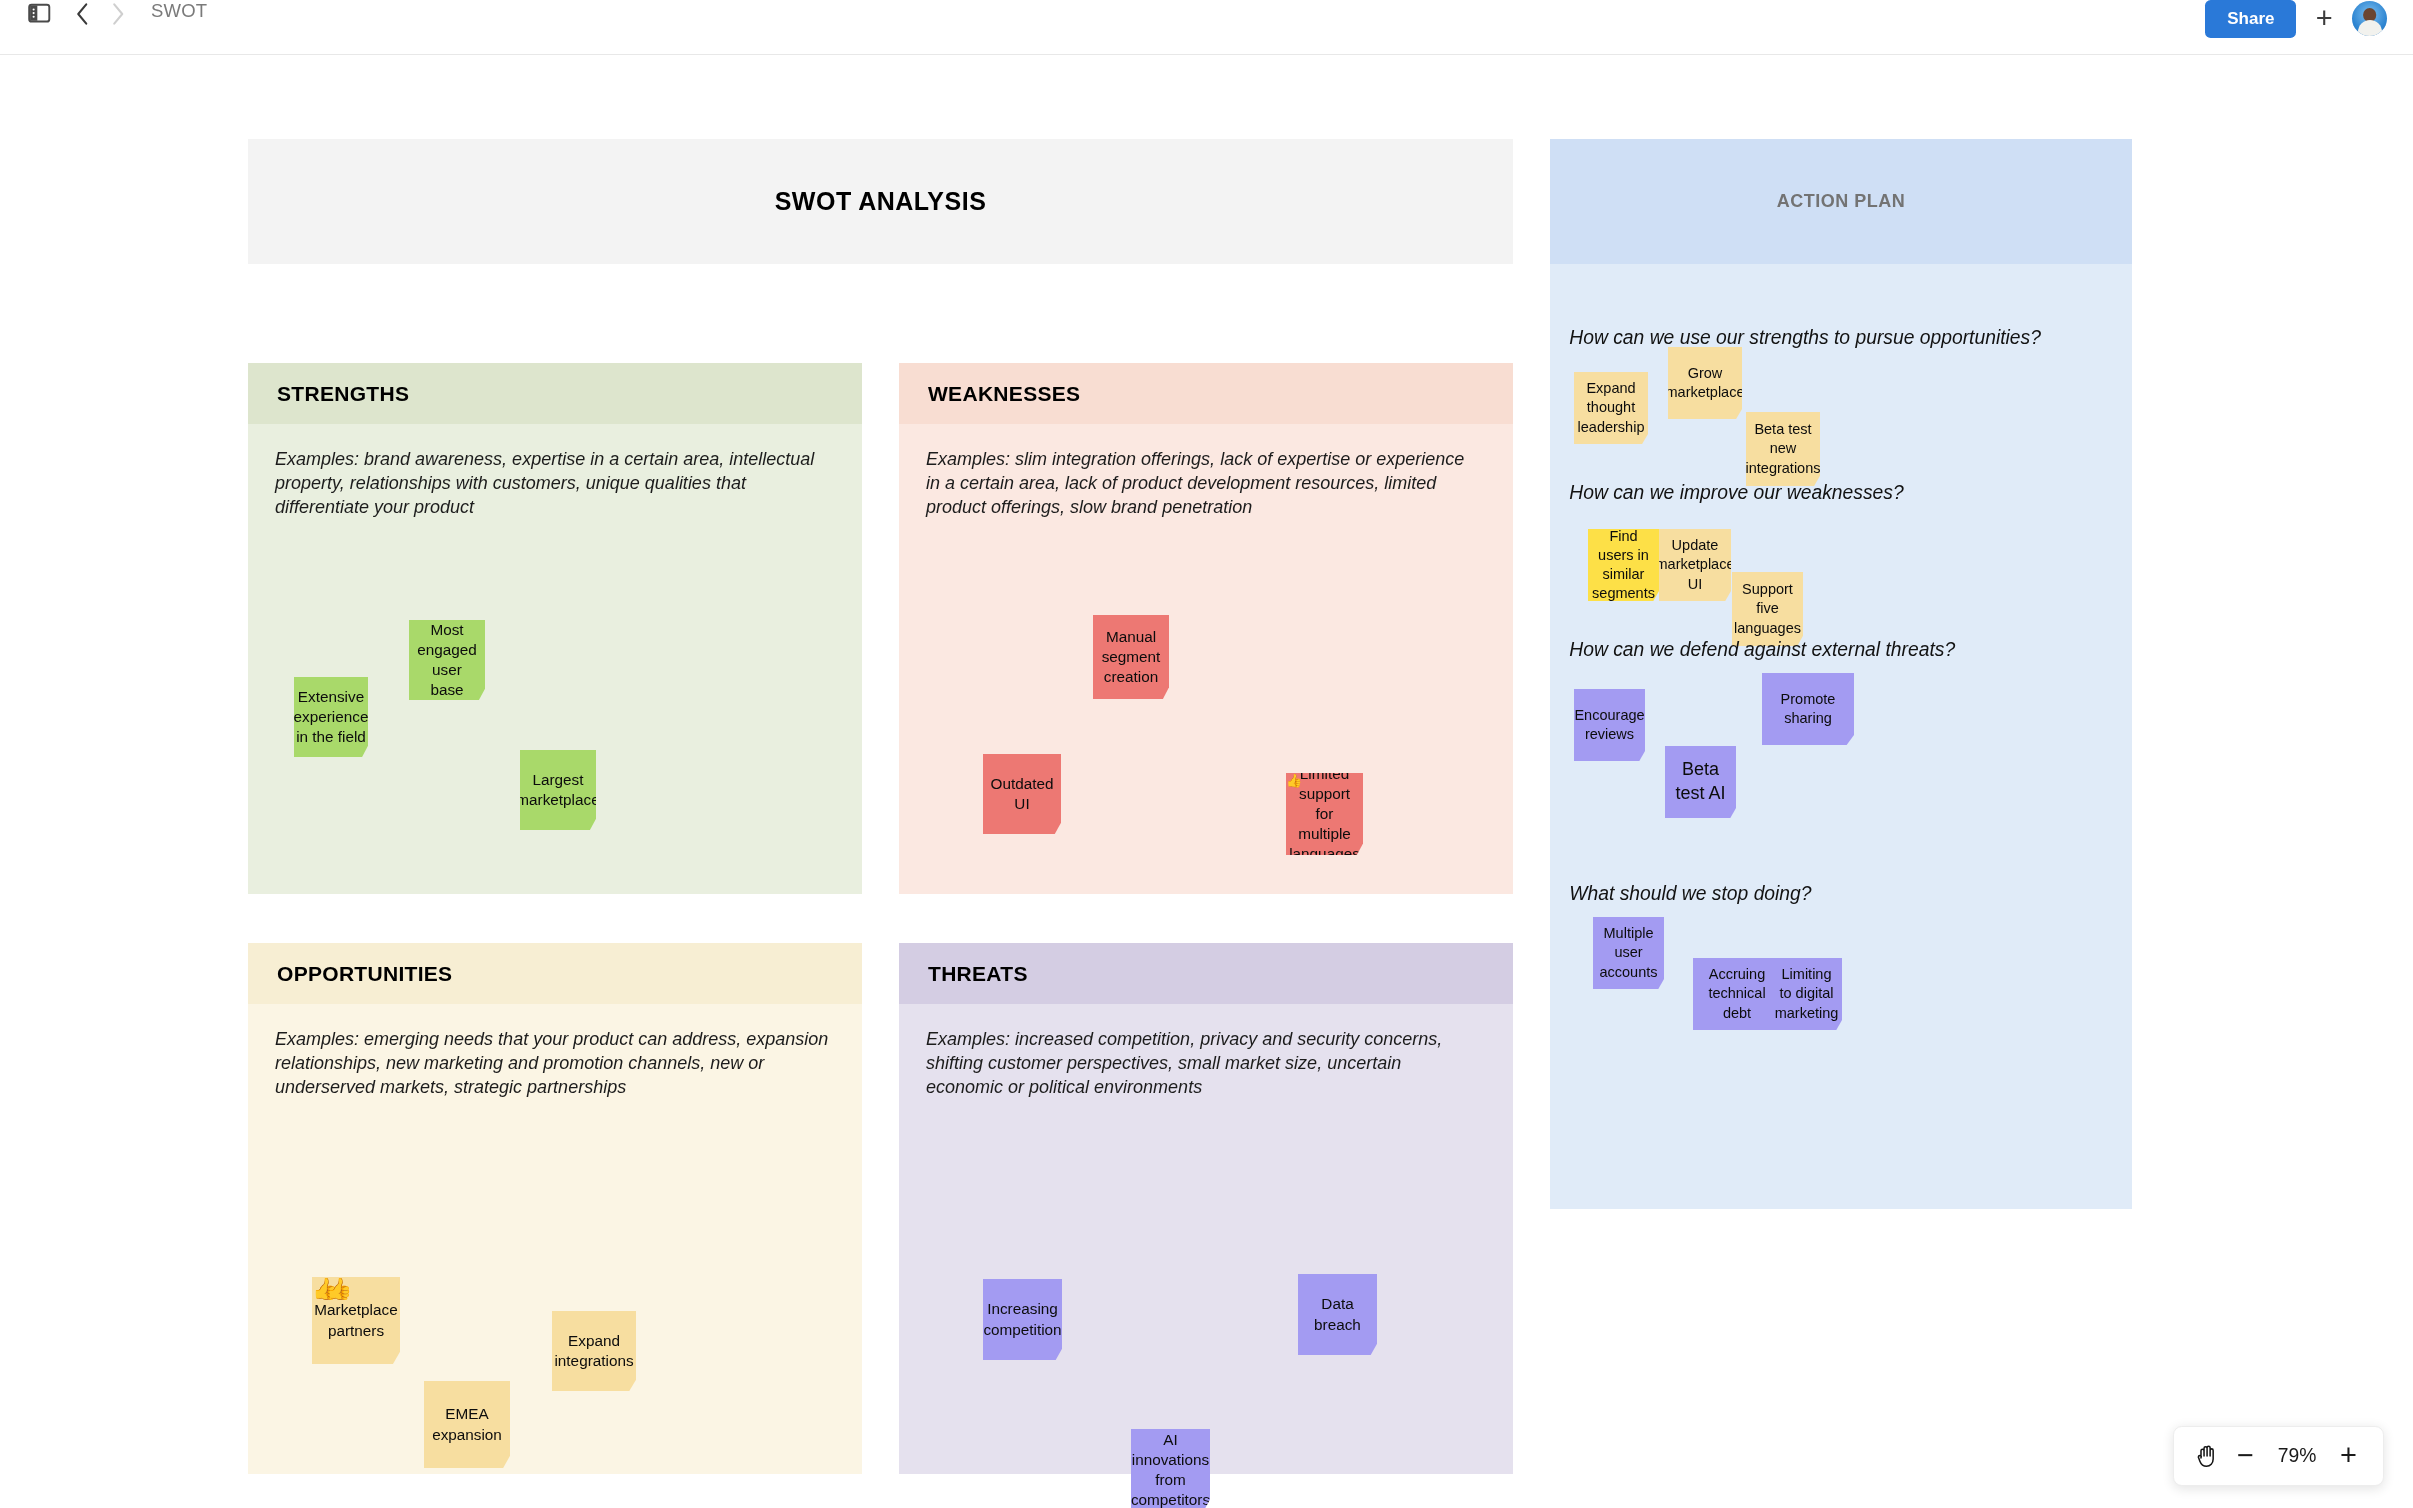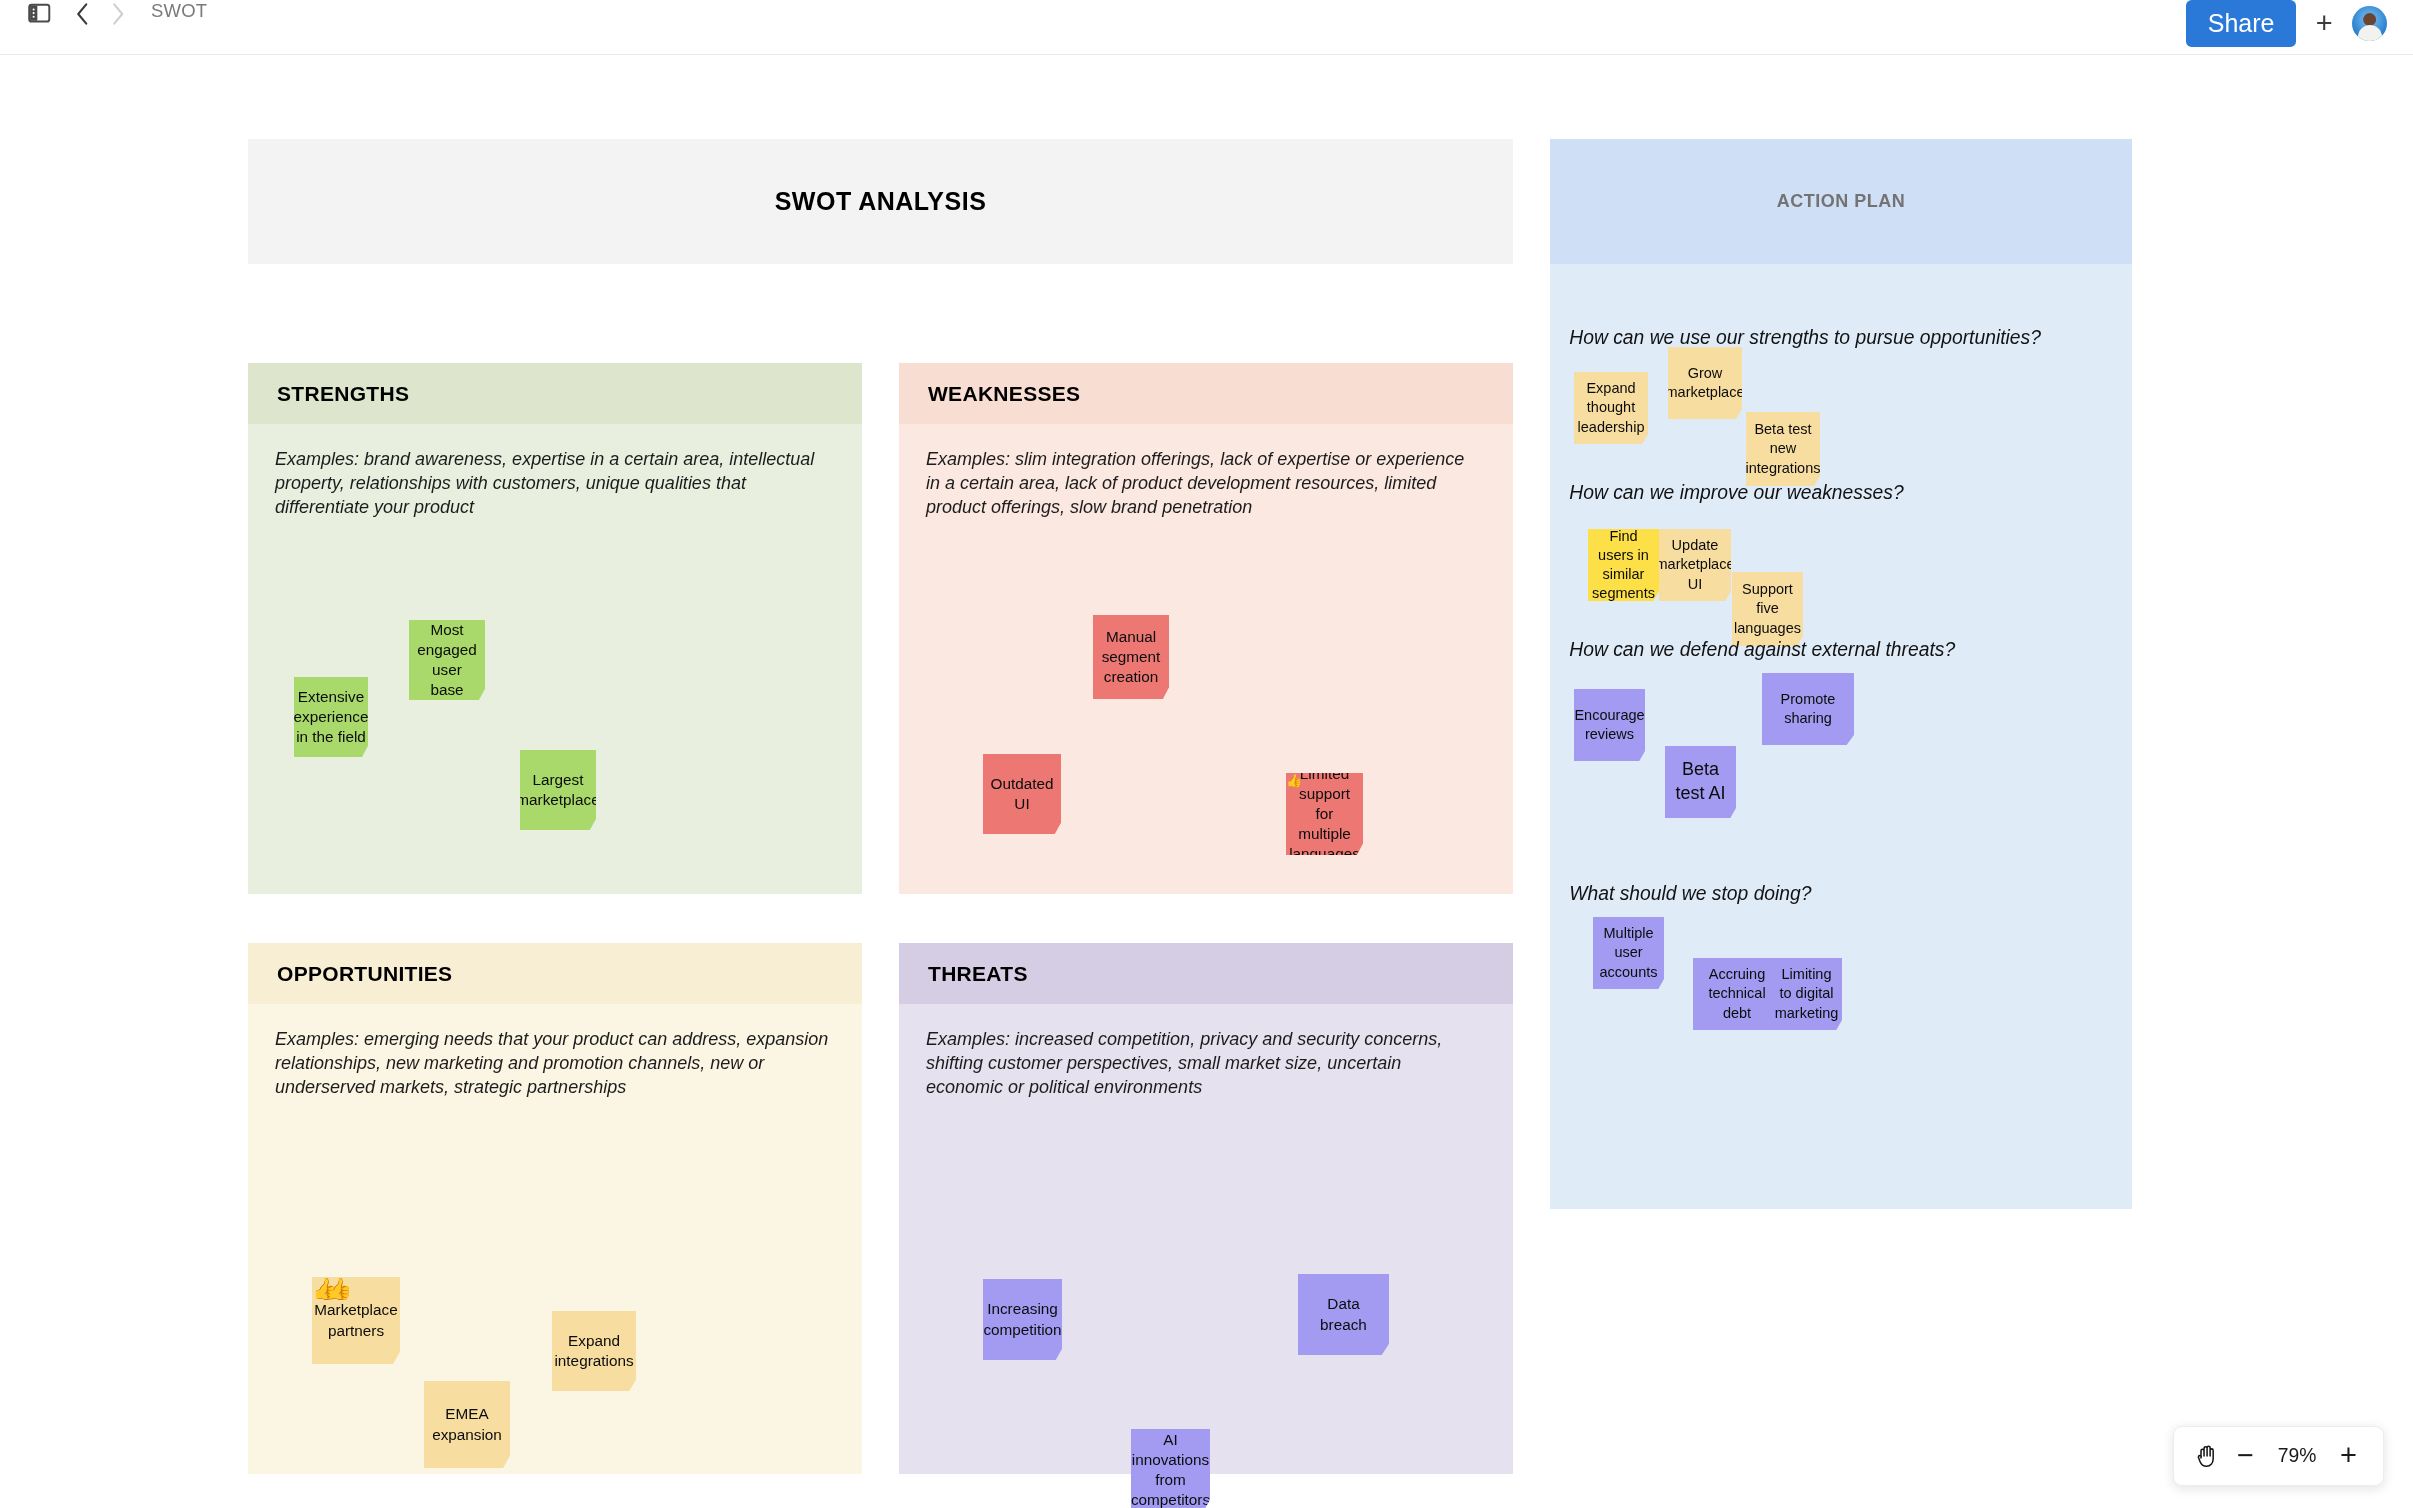--- a/index.html
+++ b/index.html
@@ -28,21 +28,21 @@
   #doc-title {
     margin-left: 21px;
     font-size: 18.5px; color: #7a7a7a; letter-spacing: 0.2px;
   }
   #topbar-right {
     margin-left: auto; margin-right: 26px;
     display: flex; align-items: center; gap: 19.3px;
   }
   #share-button {
     background: #2a79d8; color: #ffffff;
-    font-size: 25px; font-weight: 400;
+    font-size: 17px; font-weight: 700;
     padding: 8.8px 22px; border-radius: 5.6px;
     border: none; cursor: pointer;
     font-family: "Liberation Sans", sans-serif;
   }
   #add-button { font-size: 29px; color: #3c3c3c; line-height: 1; cursor: pointer; font-weight: 300; }
   #avatar {
     width: 35px; height: 35px; border-radius: 50%;
     background: radial-gradient(circle at 50% 38%, #7fc0ef 0%, #2f86d2 62%, #1d6cb8 100%);
     position: relative; overflow: hidden; cursor: pointer;
   }
@@ -330,21 +330,21 @@
     <div class="quad" id="quad-threats">
       <div class="quad-head">
         <span>THREATS</span>
       </div>
       <div class="quad-body">
         <div class="quad-examples">Examples: increased competition, privacy and security concerns, shifting customer perspectives, small market size, uncertain economic or political environments</div>
         <div class="notes-host"></div>
       <div class="note" style="left: 84px; top: 275px; width: 79px; height: 81px; background: rgb(163, 155, 242);">
             <span>Increasing competition</span>
           </div>
-          <div class="note" style="left: 399px; top: 270px; width: 91px; height: 81px; background: rgb(163, 155, 242);">
+          <div class="note" style="left: 399px; top: 270px; width: 79px; height: 81px; background: rgb(163, 155, 242);">
             <span>Data breach</span>
           </div>
           <div class="note" style="left: 232px; top: 425px; width: 79px; height: 82px; background: rgb(163, 155, 242);">
             <span>AI innovations from competitors</span>
           </div>
         </div>
     </div>
   </div>
 
   <div id="action-board">

